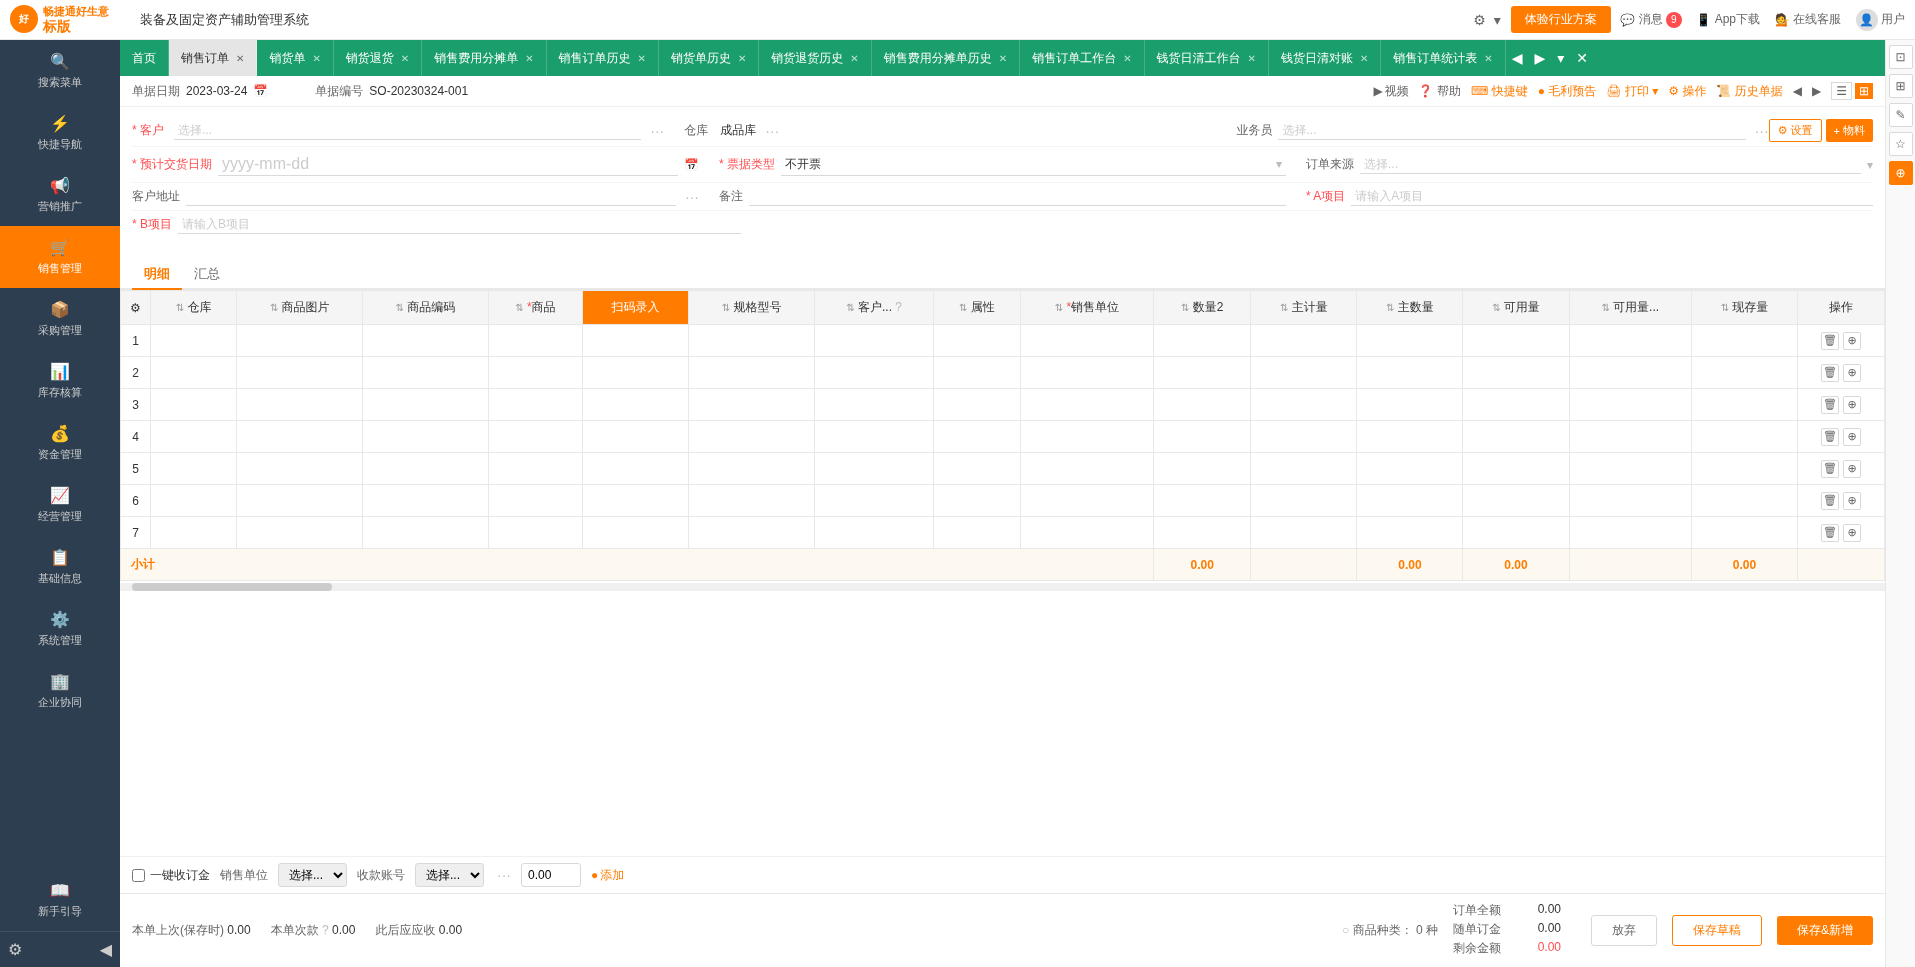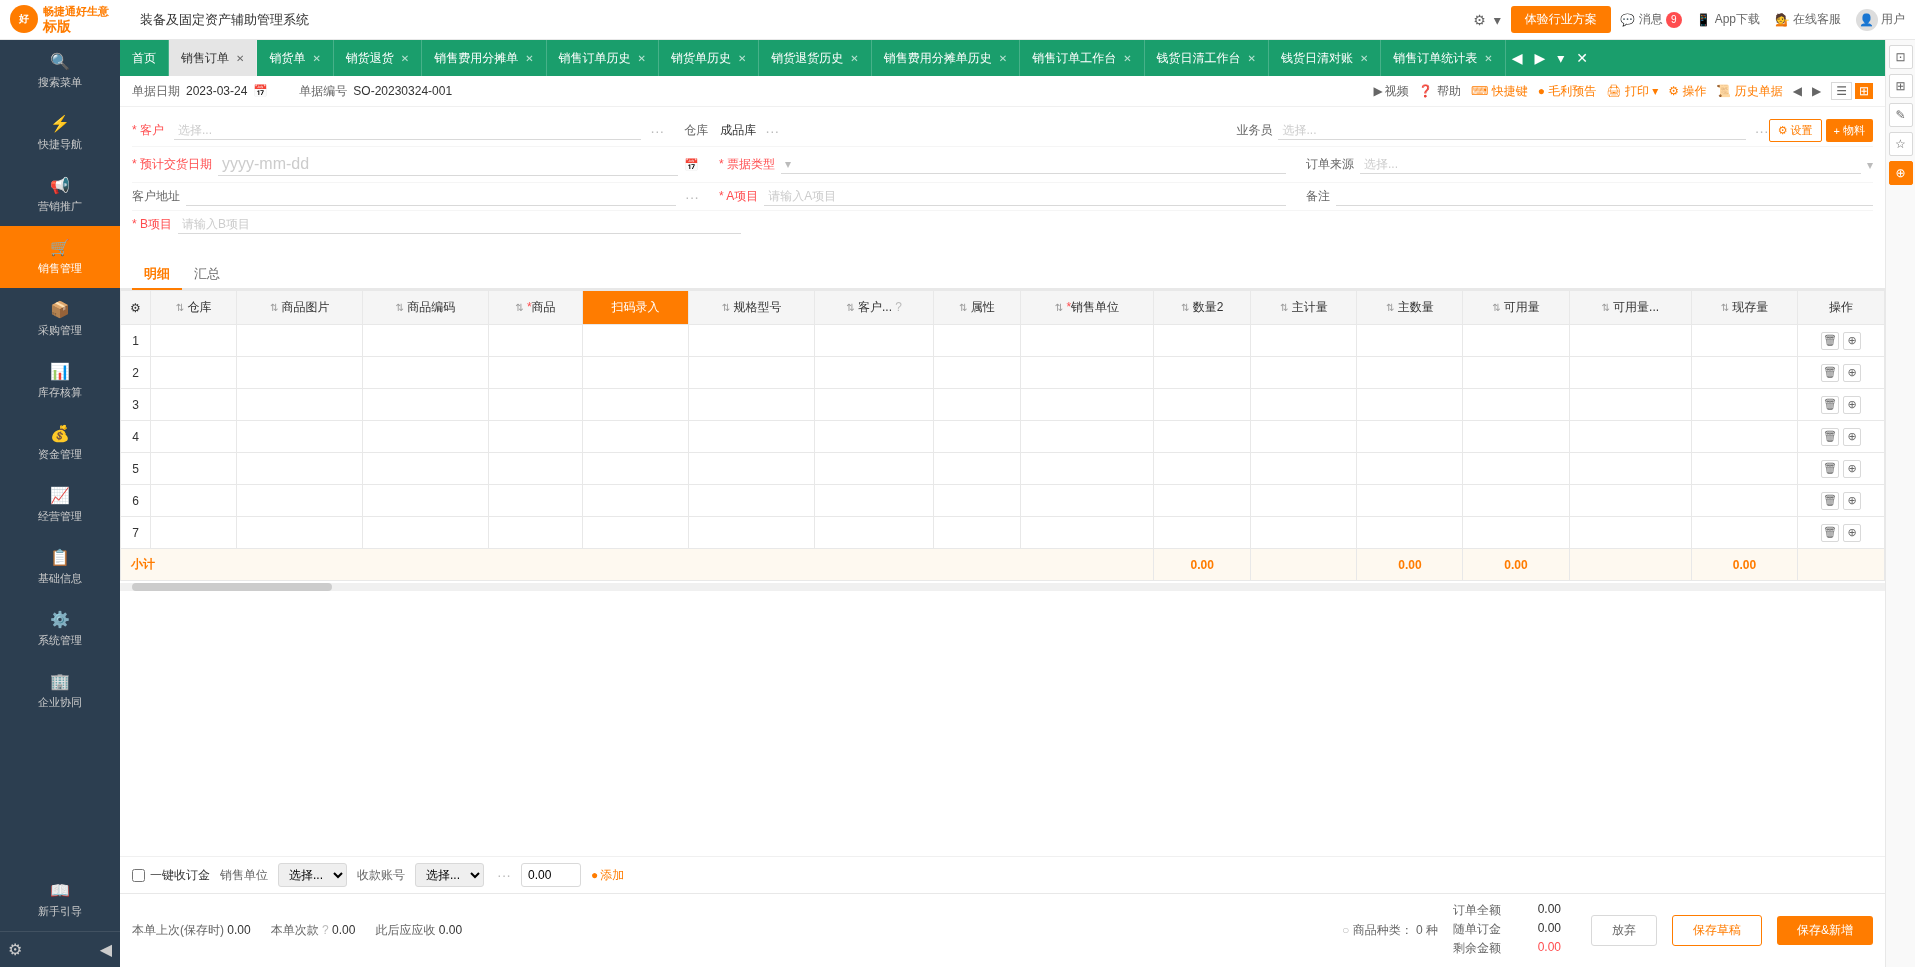--- a/index.html
+++ b/index.html
@@ -63,21 +63,21 @@
     .btn-save-draft { border: 1px solid #ff7c00; background: #fff; color: #ff7c00; padding: 6px 20px; border-radius: 3px; cursor: pointer; font-size: 12px; }
     .btn-save-new { background: #ff7c00; color: white; border: none; padding: 6px 20px; border-radius: 3px; cursor: pointer; font-size: 12px; }
     
     
     .right-panel { width: 30px; background: #f9f9f9; border-left: 1px solid #e8e8e8; display: flex; flex-direction: column; align-items: center; padding: 5px 0; gap: 5px; }
     .right-panel-btn { width: 24px; height: 24px; border: 1px solid #d9d9d9; border-radius: 2px; display: flex; align-items: center; justify-content: center; cursor: pointer; color: #666; font-size: 12px; background: white; }
     .checkbox-label { display: flex; align-items: center; gap: 5px; cursor: pointer; }
 
     .header-row { display: flex; align-items: center; padding: 6px 12px; background: #fff; border-bottom: 1px solid #f0f0f0; }
     .header-date { display: flex; align-items: center; gap: 6px; color: #333; font-size: 12px; }
-    .header-number { display: flex; align-items: center; gap: 6px; color: #333; font-size: 12px; margin-left: 16px; }
+    .header-number { display: flex; align-items: center; gap: 6px; color: #333; font-size: 12px; margin-left: 32px; }
     
     .form-section { background: #fff; padding: 8px 12px; }
     .field-input { border: none; border-bottom: 1px solid #d9d9d9; padding: 2px 4px; flex: 1; font-size: 12px; outline: none; color: #333; }
     .field-input::placeholder { color: #ccc; }
     .field-dots { color: #bbb; cursor: pointer; font-size: 14px; margin-left: 3px; }
     .settings-btn { background: #f0f0f0; border: 1px solid #d9d9d9; border-radius: 2px; padding: 2px 8px; cursor: pointer; color: #ff7c00; font-size: 11px; display: flex; align-items: center; gap: 3px; }
     .add-goods-btn { background: #ff7c00; color: white; border: none; border-radius: 2px; padding: 2px 8px; cursor: pointer; font-size: 11px; display: flex; align-items: center; gap: 3px; }
 
     .bottom-pay-row { display: flex; align-items: center; gap: 10px; padding: 6px 12px; background: #fff; border-top: 1px solid #f0f0f0; }
     .pay-checkbox { cursor: pointer; }
@@ -323,43 +323,44 @@
 
       <div style="display:flex;align-items:center;gap:0;padding:6px 0;border-bottom:1px solid #f5f5f5;">
         <div style="flex:1;display:flex;align-items:center;gap:6px;">
           <span style="color:#ff4d4f;min-width:60px;">* 预计交货日期</span>
           <input class="field-input" style="flex: 1 1 0%; border-top: none; border-right: none; border-left: none; border-image: initial; border-bottom: 1px solid rgb(217, 217, 217); padding: 2px 4px; outline: none; font-size: 16px; color: rgb(204, 204, 204);" placeholder="yyyy-mm-dd">
           <span style="cursor:pointer;color:#bbb;">📅</span>
         </div>
         <div style="flex:1;display:flex;align-items:center;gap:6px;padding-left:20px;">
           <span style="color:#ff4d4f;min-width:42px;">* 票据类型</span>
           <div style="display:flex;align-items:center;border-bottom:1px solid #d9d9d9;flex:1;padding:2px 4px;">
+            <span style="flex:1;">不开票</span>
             <span style="cursor:pointer;color:#bbb;">▾</span>
           </div>
         </div>
         <div style="flex:1;display:flex;align-items:center;gap:6px;padding-left:20px;">
           <span style="color:#666;min-width:42px;">订单来源</span>
           <input class="field-input" style="flex: 1 1 0%; border-top: none; border-right: none; border-left: none; border-image: initial; border-bottom: 1px solid rgb(217, 217, 217); padding: 2px 4px; outline: none; font-size: 12px;" placeholder="选择...">
           <span style="cursor:pointer;color:#bbb;">▾</span>
         </div>
       </div>
 
       <div style="display:flex;align-items:center;gap:0;padding:4px 0;border-bottom:1px solid #f5f5f5;">
         <div style="flex:1;display:flex;align-items:center;gap:6px;">
           <span style="color:#666;min-width:48px;">客户地址</span>
           <input class="field-input" style="flex: 1 1 0%; border-top: none; border-right: none; border-left: none; border-image: initial; border-bottom: 1px solid rgb(217, 217, 217); padding: 2px 4px; outline: none; font-size: 12px;">
           <span class="field-dots">···</span>
         </div>
         <div style="flex:1;display:flex;align-items:center;gap:6px;padding-left:20px;">
+          <span style="color:#666;min-width:24px;">备注</span>
+          <input class="field-input" style="flex: 1 1 0%; border-top: none; border-right: none; border-left: none; border-image: initial; border-bottom: 1px solid rgb(217, 217, 217); padding: 2px 4px; outline: none; font-size: 12px;">
+        </div>
+        <div style="flex:1;display:flex;align-items:center;gap:6px;padding-left:20px;">
           <span style="color:#ff4d4f;min-width:36px;">* A项目</span>
           <input class="field-input" style="flex: 1 1 0%; border-top: none; border-right: none; border-left: none; border-image: initial; border-bottom: 1px solid rgb(217, 217, 217); padding: 2px 4px; outline: none; font-size: 12px;" placeholder="请输入A项目">
-        </div>
-        <div style="flex:1;display:flex;align-items:center;gap:6px;padding-left:20px;">
-          <span style="color:#666;min-width:24px;">备注</span>
-          <input class="field-input" style="flex: 1 1 0%; border-top: none; border-right: none; border-left: none; border-image: initial; border-bottom: 1px solid rgb(217, 217, 217); padding: 2px 4px; outline: none; font-size: 12px;">
         </div>
       </div>
 
       <div style="display:flex;align-items:center;gap:0;padding:4px 0;">
         <div style="flex:0.35;display:flex;align-items:center;gap:6px;">
           <span style="color:#ff4d4f;min-width:36px;">* B项目</span>
           <input class="field-input" style="flex: 1 1 0%; border-top: none; border-right: none; border-left: none; border-image: initial; border-bottom: 1px solid rgb(217, 217, 217); padding: 2px 4px; outline: none; font-size: 12px;" placeholder="请输入B项目">
         </div>
       </div>
     </div>

